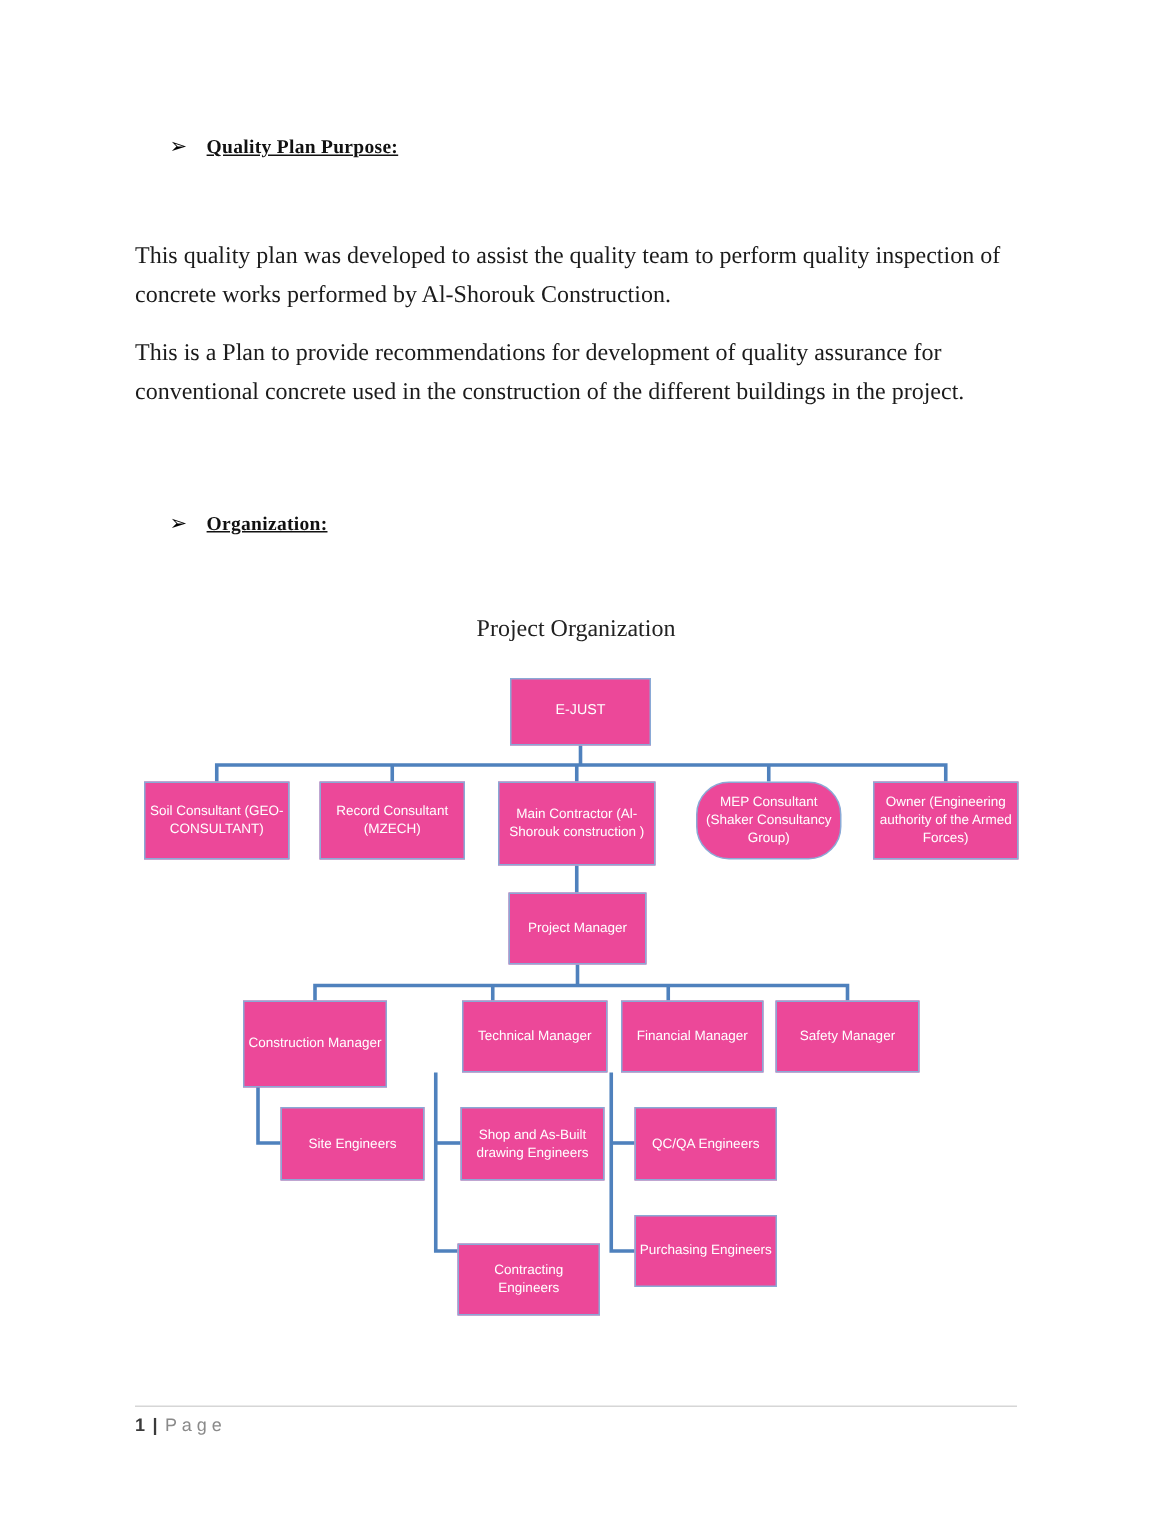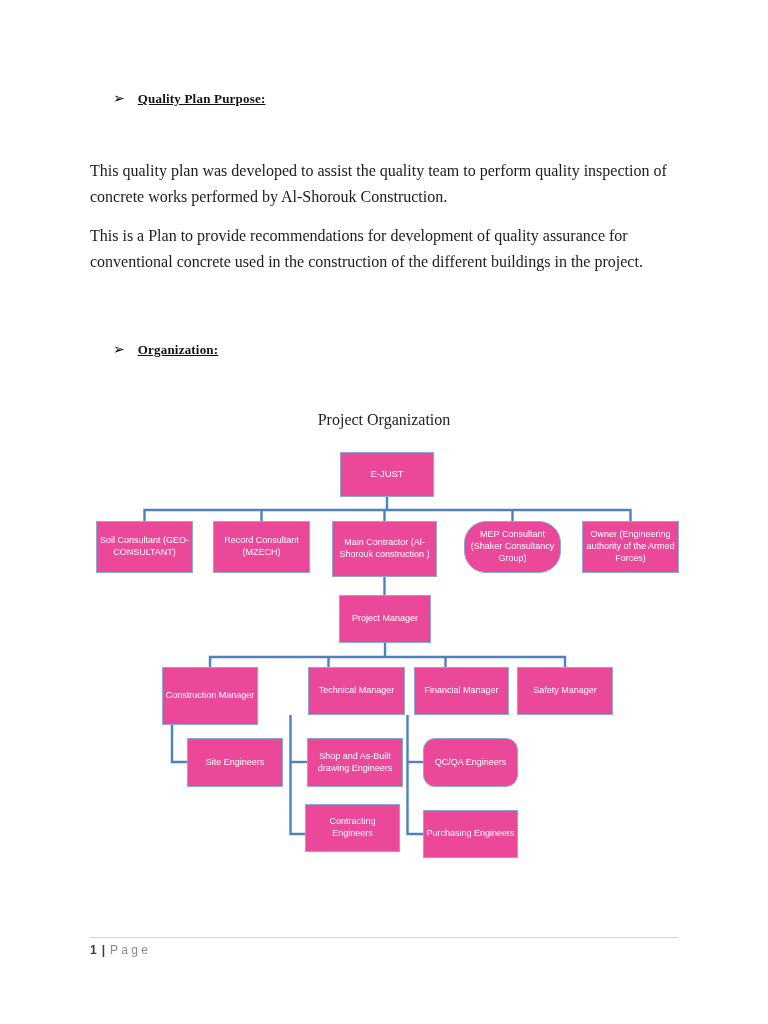--- a/index.html
+++ b/index.html
@@ -53,22 +53,22 @@
   .p3 {left:252px;top:81px; width:105px;height:56px;}
   .p4 {left:384px;top:81px; width:97px; height:52px;border-radius:22px;}
   .p5 {left:502px;top:81px; width:97px; height:52px;}
   .p6 {left:259px;top:155px;width:92px; height:48px;}
   .p7 {left:82px; top:227px;width:96px; height:58px;}
   .p8 {left:200px;top:227px;width:97px; height:48px;margin-left:28px;}
   .p9 {left:318px;top:227px;width:95px; height:48px;margin-left:16px;}
   .p10{left:437px;top:227px;width:96px; height:48px;}
   .p11{left:107px;top:298px;width:96px; height:49px;}
   .p12{left:227px;top:298px;width:96px; height:49px;}
-  .p13{left:343px;top:298px;width:95px; height:49px;border-radius:12px;}
-  .p14{left:225px;top:364px;width:95px; height:48px;text-align:center;}
+  .p13{left:343px;top:298px;width:95px; height:49px;}
+  .p14{left:225px;top:389px;width:95px; height:48px;text-align:center;}
   .p15{left:343px;top:370px;width:95px; height:48px;}
 
   
   .footer-line{position:absolute;top:937px;left:90px;width:588px;height:1px;background:#d6d6d6;}
   .footer{
     position:absolute;top:943px;left:90px;
     font-family:"Liberation Sans",sans-serif;font-size:12px;color:#8a8a8a;
   }
   .footer .pnum{font-weight:bold;color:#3b3b3b;}
   .footer .psep{font-weight:bold;color:#3b3b3b;margin:0 5px;}

